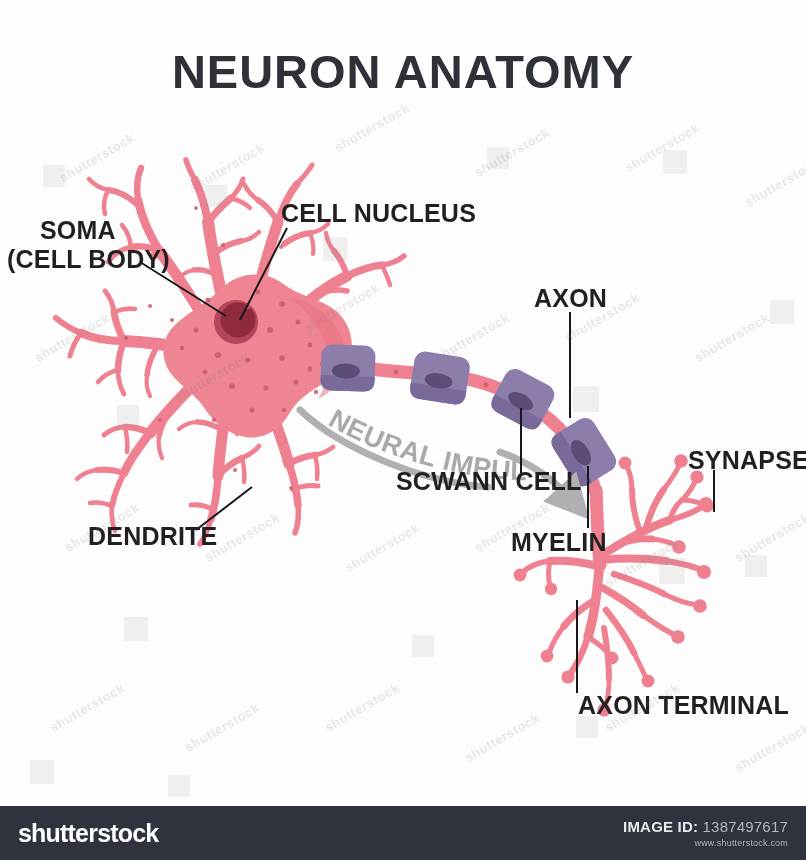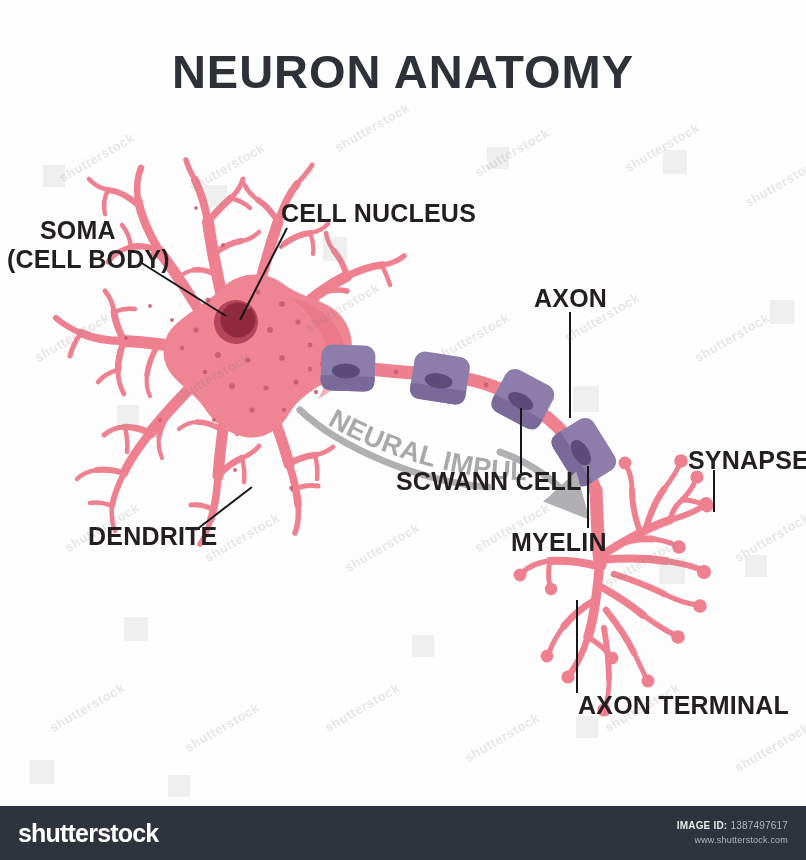--- a/index.html
+++ b/index.html
@@ -82,21 +82,21 @@
     font-family: "Liberation Sans", sans-serif;
     font-size: 25px;
     font-weight: bold;
     letter-spacing: -0.8px;
   }
   #footer-right {
     text-align: right;
     line-height: 1.45;
   }
   .foot-id {
-    font-size: 10px;
+    font-size: 15px;
     font-weight: bold;
     color: #e8e9ea;
     letter-spacing: 0.2px;
   }
   .foot-id .idnum {
     font-weight: normal;
     color: #b4b6ba;
   }
   .foot-url {
     font-size: 9px;

